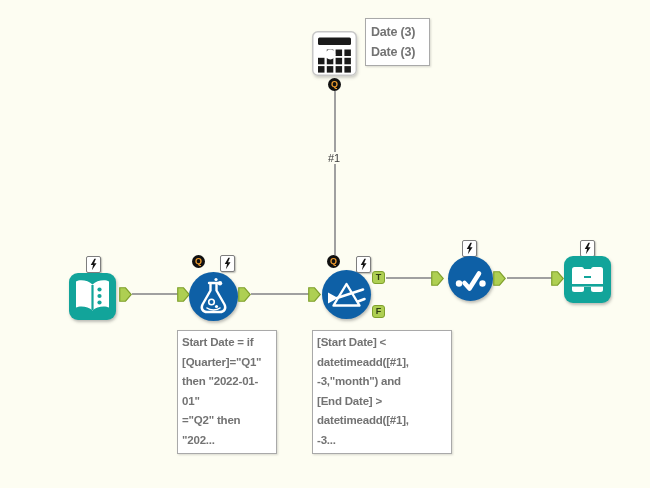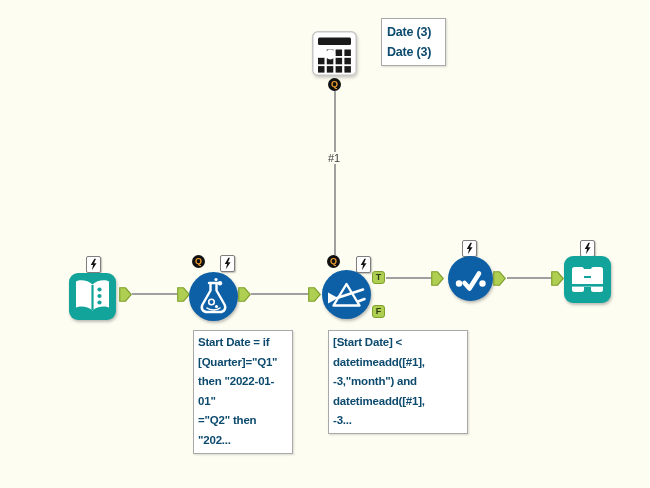--- a/index.html
+++ b/index.html
@@ -19,21 +19,21 @@
            box-shadow:1px 1px 1.5px rgba(0,0,0,.25);}
   .badge-q{width:13px;height:13px;border-radius:50%;background:#101010;
            color:#f09d2e;font-size:9px;font-weight:bold;line-height:1;
            display:flex;align-items:center;justify-content:center;}
   .tf{width:13px;height:13px;border-radius:3px;background:#aecf52;
       border:1px solid #7fa02c;box-sizing:border-box;color:#2f3d14;
       font-size:9px;font-weight:bold;line-height:1;
       display:flex;align-items:center;justify-content:center;}
   .conn{background:#a0a0a0;}
   .ann{background:#fff;border:1px solid #a9a9a9;box-sizing:border-box;
-       box-shadow:1px 1px 2px rgba(0,0,0,.15);color:#0c4a6e;font-weight:bold;margin-left:16px;}
+       box-shadow:1px 1px 2px rgba(0,0,0,.15);color:#737373;font-weight:bold;}
   .ann .ln{white-space:pre;letter-spacing:-0.2px;}
   .ann-side{font-size:11.5px;line-height:19.6px;padding:2px 4px;}
   .ann-top{font-size:12.5px;line-height:20px;padding:3px 5px;}
   .conn-label{font-size:11px;color:#3c3c3c;background:#fdfdf2;padding:0 2px;}
 </style>
 </head>
 <body>
 
 <div class="canvas">
 
@@ -189,17 +189,18 @@
     <div class="ln">then "2022-01-</div>
     <div class="ln">01"</div>
     <div class="ln">="Q2" then</div>
     <div class="ln">"202...</div>
   </div>
 
   <div class="abs ann ann-side" style="left:312px;top:330px;width:140px;">
     <div class="ln">[Start Date] &lt;</div>
     <div class="ln">datetimeadd([#1],</div>
     <div class="ln">-3,"month") and</div>
+    <div class="ln">[End Date] &gt;</div>
     <div class="ln">datetimeadd([#1],</div>
     <div class="ln">-3...</div>
   </div>
 
 </div>
 
 </body></html>

